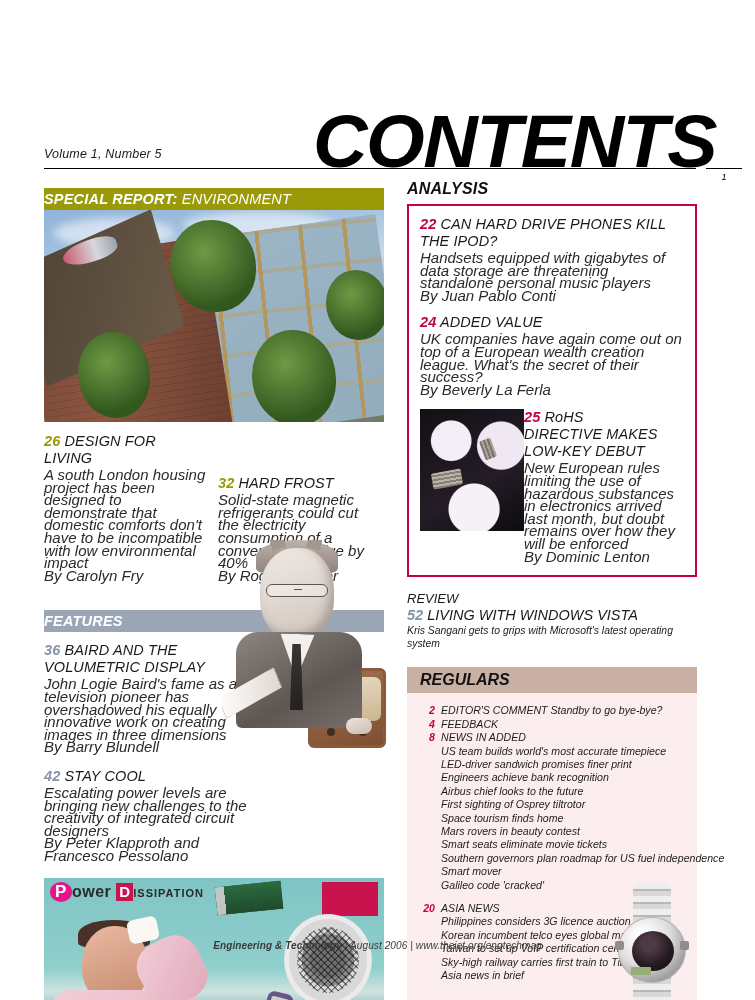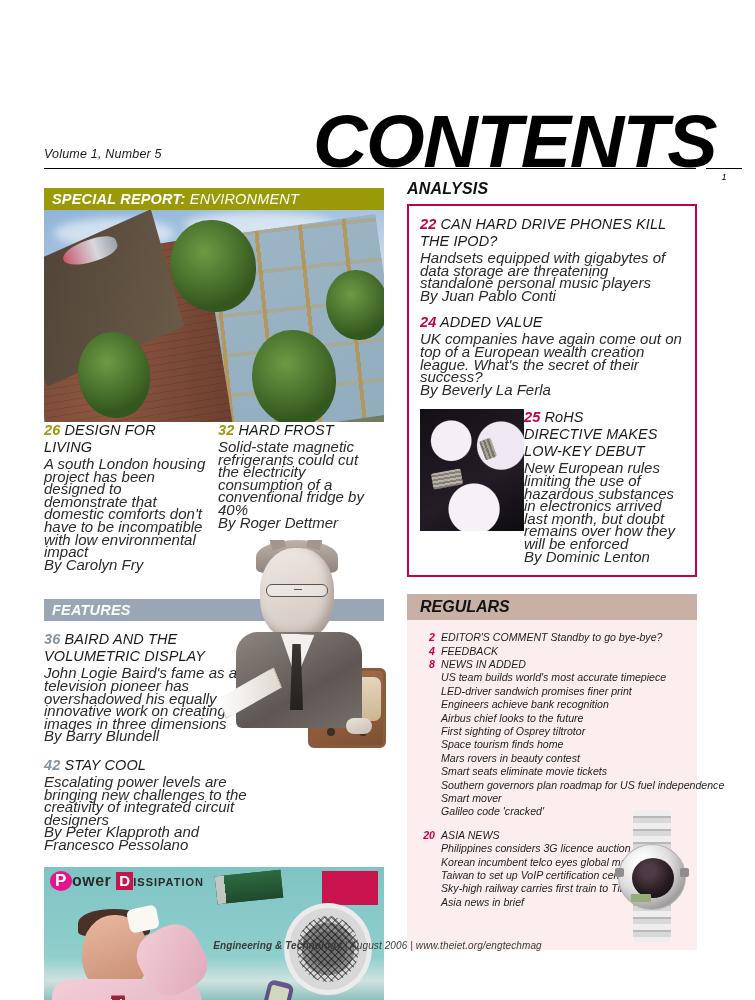--- a/index.html
+++ b/index.html
@@ -67,21 +67,21 @@
   }
   .col-right {
     position: absolute;
     left: 407px; top: 180px; width: 290px;
   }
 
   
   .bar {
     height: 22px;
     line-height: 22px;
-    padding-left: 8px;
+    padding-left: 0;
     font-style: italic;
     font-size: 14.5px;
     font-weight: bold;
     letter-spacing: 0.2px;
   }
   .bar-special { background: #9a9a08; color: #ffffff; }
   .bar-special .thin { font-weight: normal; }
   .bar-features { background: #9aa5b5; color: #ffffff; }
 
   
@@ -321,20 +321,22 @@
     color: #2a2a2a;
     margin: 0;
   }
   .num-olive { color: #9a9a08; }
   .num-blue { color: #8593a8; }
   .num-crimson { color: #c4004c; }
 
   .two-col {
     display: flex;
     gap: 12px;
+    margin-top: 11px;
+    align-items: flex-end;
   }
   .two-col > div { width: 162px; }
 
   
   .analysis-head {
     font-style: italic; font-weight: bold; font-size: 16px;
     letter-spacing: 0.2px; color: #111;
     padding-bottom: 6px;
     border-bottom: 2.5px solid #c4004c;
     margin-bottom: 0;
@@ -592,20 +594,28 @@
             <span>DIRECTIVE MAKES</span><br>
             <span>LOW-KEY DEBUT</span>
           </div>
           <p class="entry-desc">New European rules limiting the use of hazardous substances in electronics arrived last month, but doubt remains over how they will be enforced</p>
           <p class="entry-desc">By Dominic Lenton</p>
         </div>
       </div>
 
     </div>
 
+    <div class="review-block">
+      <div class="review-label">REVIEW</div>
+      <div class="review-title">
+        <span class="num num-blue" style="font-weight:bold;">52</span>
+        <span>LIVING WITH WINDOWS VISTA</span>
+      </div>
+      <p class="review-desc">Kris Sangani gets to grips with Microsoft's latest operating system</p>
+    </div>
 
     <div class="regulars-wrap">
       <div class="bar-regulars">REGULARS</div>
       <div class="regulars-box">
         <div id="reg-g1">
             <div class="reg-line"><span class="rnum">2</span><span>EDITOR'S COMMENT Standby to go bye-bye?</span></div>
             <div class="reg-line"><span class="rnum">4</span><span>FEEDBACK</span></div>
             <div class="reg-line"><span class="rnum">8</span><span>NEWS IN ADDED</span></div>
             <div class="reg-line"><span class="rnum"></span><span>US team builds world's most accurate timepiece</span></div>
             <div class="reg-line"><span class="rnum"></span><span>LED-driver sandwich promises finer print</span></div>

